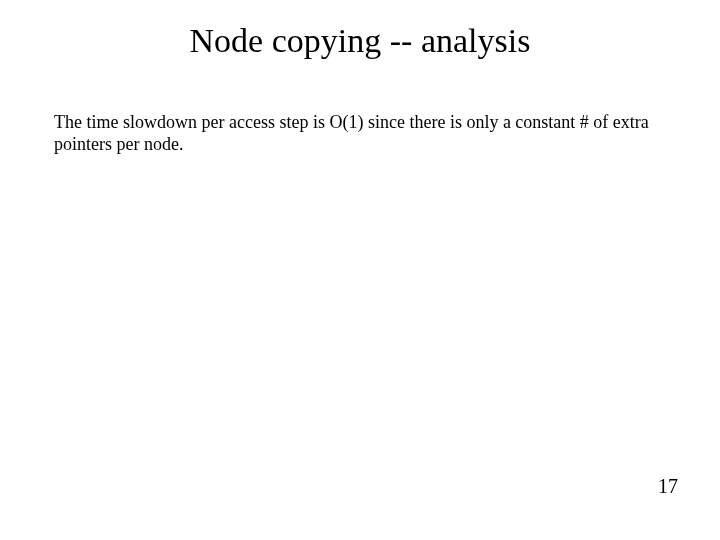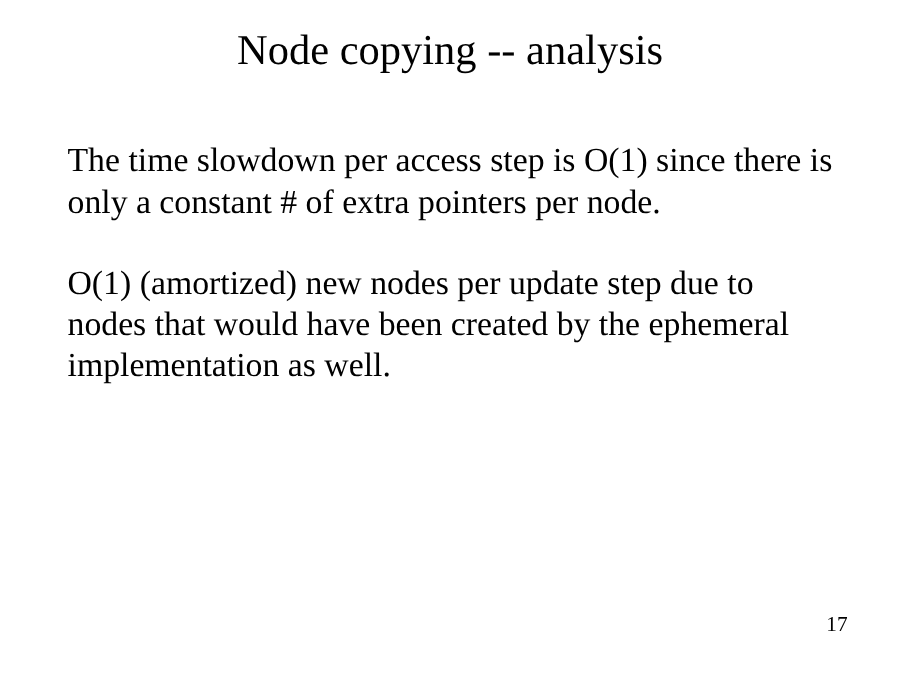--- a/index.html
+++ b/index.html
@@ -25,36 +25,35 @@
     width: 720px;
     text-align: center;
     font-size: 34px;
     font-weight: normal;
   }
   .body {
     position: absolute;
     top: 112px;
     left: 54px;
     width: 612px;
-    font-size: 27px;
+    font-size: 18px;
     line-height: 1.22;
   }
   .body p {
     margin: 0 0 32px 0;
   }
   .pagenum {
     position: absolute;
     right: 42px;
-    bottom: 30px;
-    font-size: 17px;
+    bottom: 42px;
+    font-size: 20px;
   }
 </style>
 </head>
 <body>
 
 <div class="slide">
   <div class="title">Node copying -- analysis</div>
   <div class="body">
     <p>The time slowdown per access step is O(1) since there is only a constant # of extra pointers per node.</p>
-    <p>O(1) (amortized) new nodes per update step due to nodes that would have been created by the ephemeral implementation as well.</p>
   </div>
   <div class="pagenum">17</div>
 </div>
 
 </body></html>

